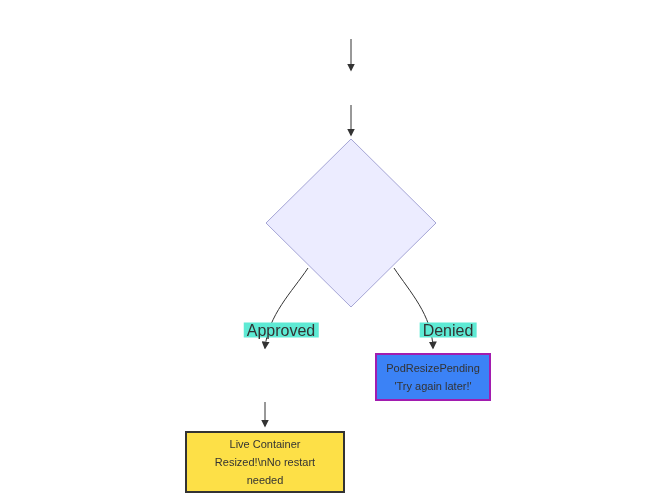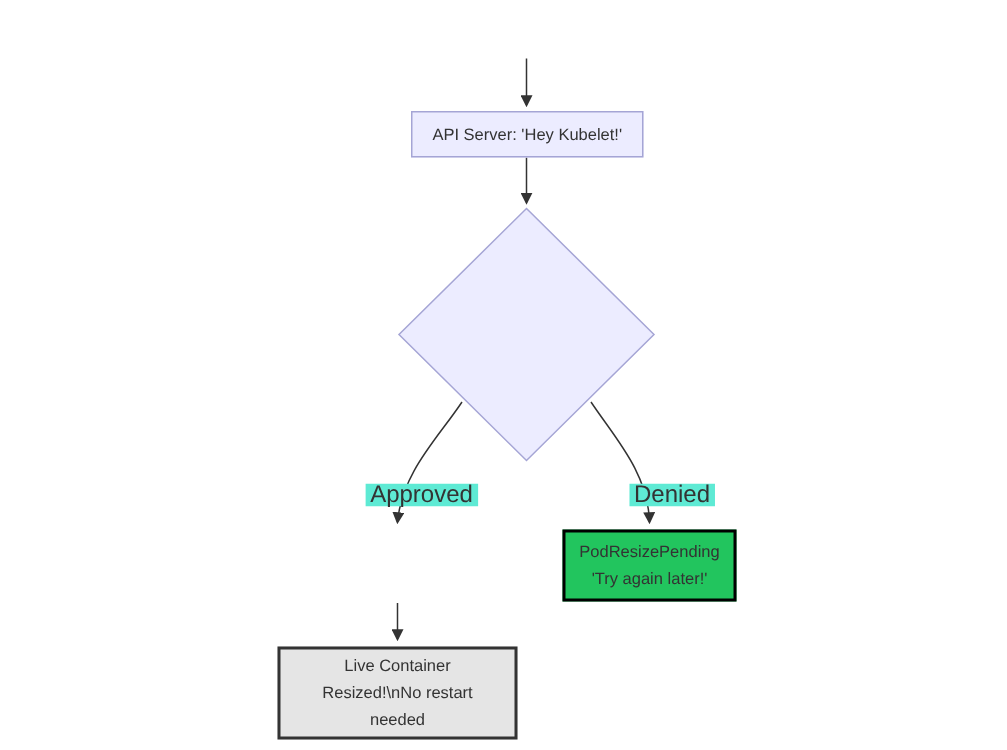--- a/index.html
+++ b/index.html
@@ -33,22 +33,22 @@
   }
   .node-default {
     background: #ececff;
     border: 1px solid #a5a5d5;
   }
   .node-decision {
     background: transparent;
     border: none;
   }
   .node-cri      { background: #bebef4; border: 2px solid #333333; }
-  .node-pending  { background: #22c55e; border: 2px solid #000000; }
-  .node-resized  { background: #e5e5e5; border: 2px solid #333333; }
+  .node-pending  { background: #3b82f6; border: 2px solid #a21caf; }
+  .node-resized  { background: #fde047; border: 2px solid #333333; }
   .edge-label {
     position: absolute;
     transform: translate(-50%, -50%);
     background: #5eead4;
     color: #333333;
     font-size: 16px;
     line-height: 15px;
     padding: 0 3px;
     white-space: nowrap;
     margin-left: 16px;
@@ -69,23 +69,20 @@
     <polygon points="351,139 436,223 351,307 266,223" fill="#ececff" stroke="#a5a5d5" stroke-width="1"></polygon>
 
     <path d="M351,39 L351,70" stroke="#333333" stroke-width="1" fill="none" marker-end="url(#arrow)"></path>
     <path d="M351,105 L351,135" stroke="#333333" stroke-width="1" fill="none" marker-end="url(#arrow)"></path>
     <path d="M308,268 C292,292 268,315 265,348" stroke="#333333" stroke-width="1" fill="none" marker-end="url(#arrow)"></path>
     <path d="M394,268 C410,292 432,315 433,348" stroke="#333333" stroke-width="1" fill="none" marker-end="url(#arrow)"></path>
     <path d="M265,402 L265,426" stroke="#333333" stroke-width="1" fill="none" marker-end="url(#arrow)"></path>
   </svg>
 
 
-  <div class="node node-default" style="left:274px; top:74px; width:155px; height:31px;">
-    <span class="node-label">API Server: 'Hey Kubelet!'</span>
-  </div>
 
 
 
   <div class="node node-pending" style="left:375px; top:353px; width:116px; height:48px;">
     <span class="node-label">PodResizePending
 'Try again later!'</span>
   </div>
 
   <div class="node node-resized" style="left:185px; top:431px; width:160px; height:62px;">
     <span class="node-label">Live Container

